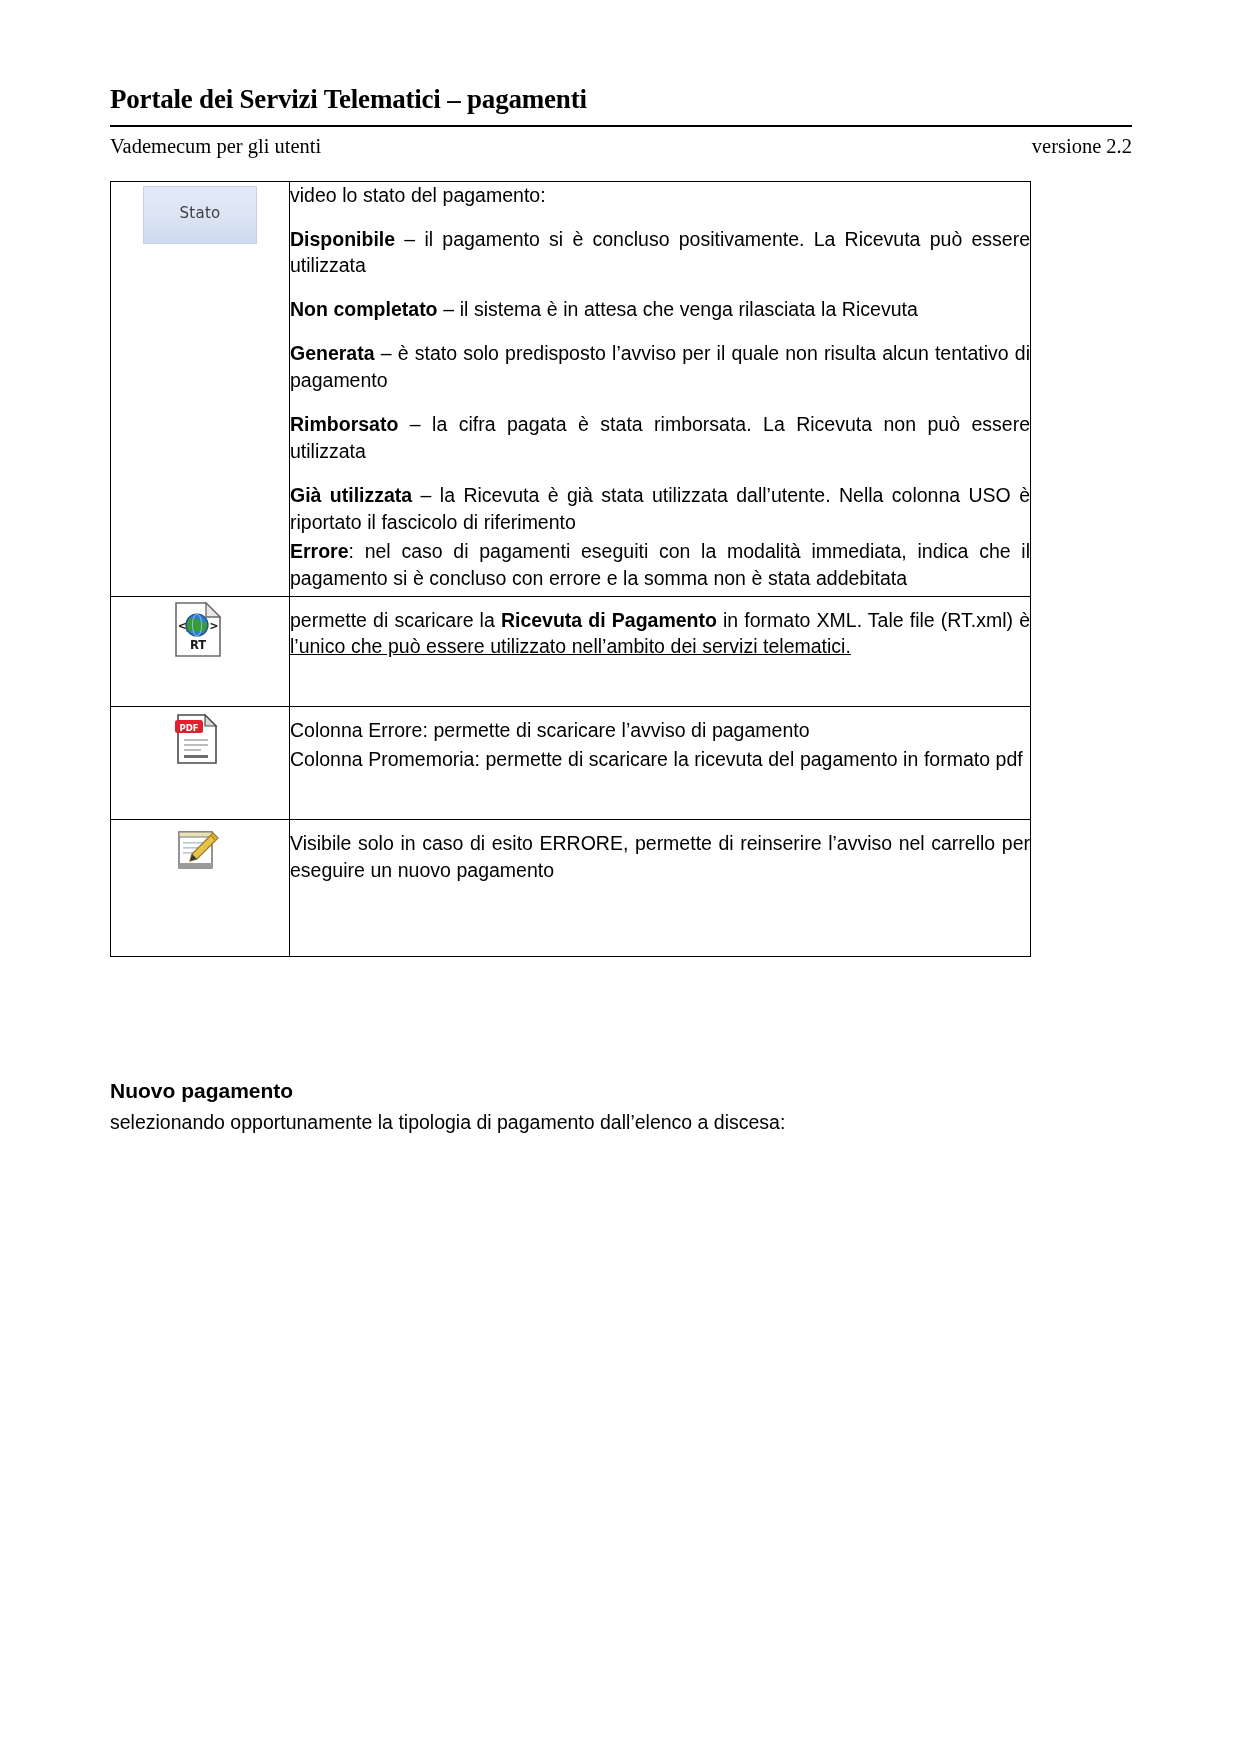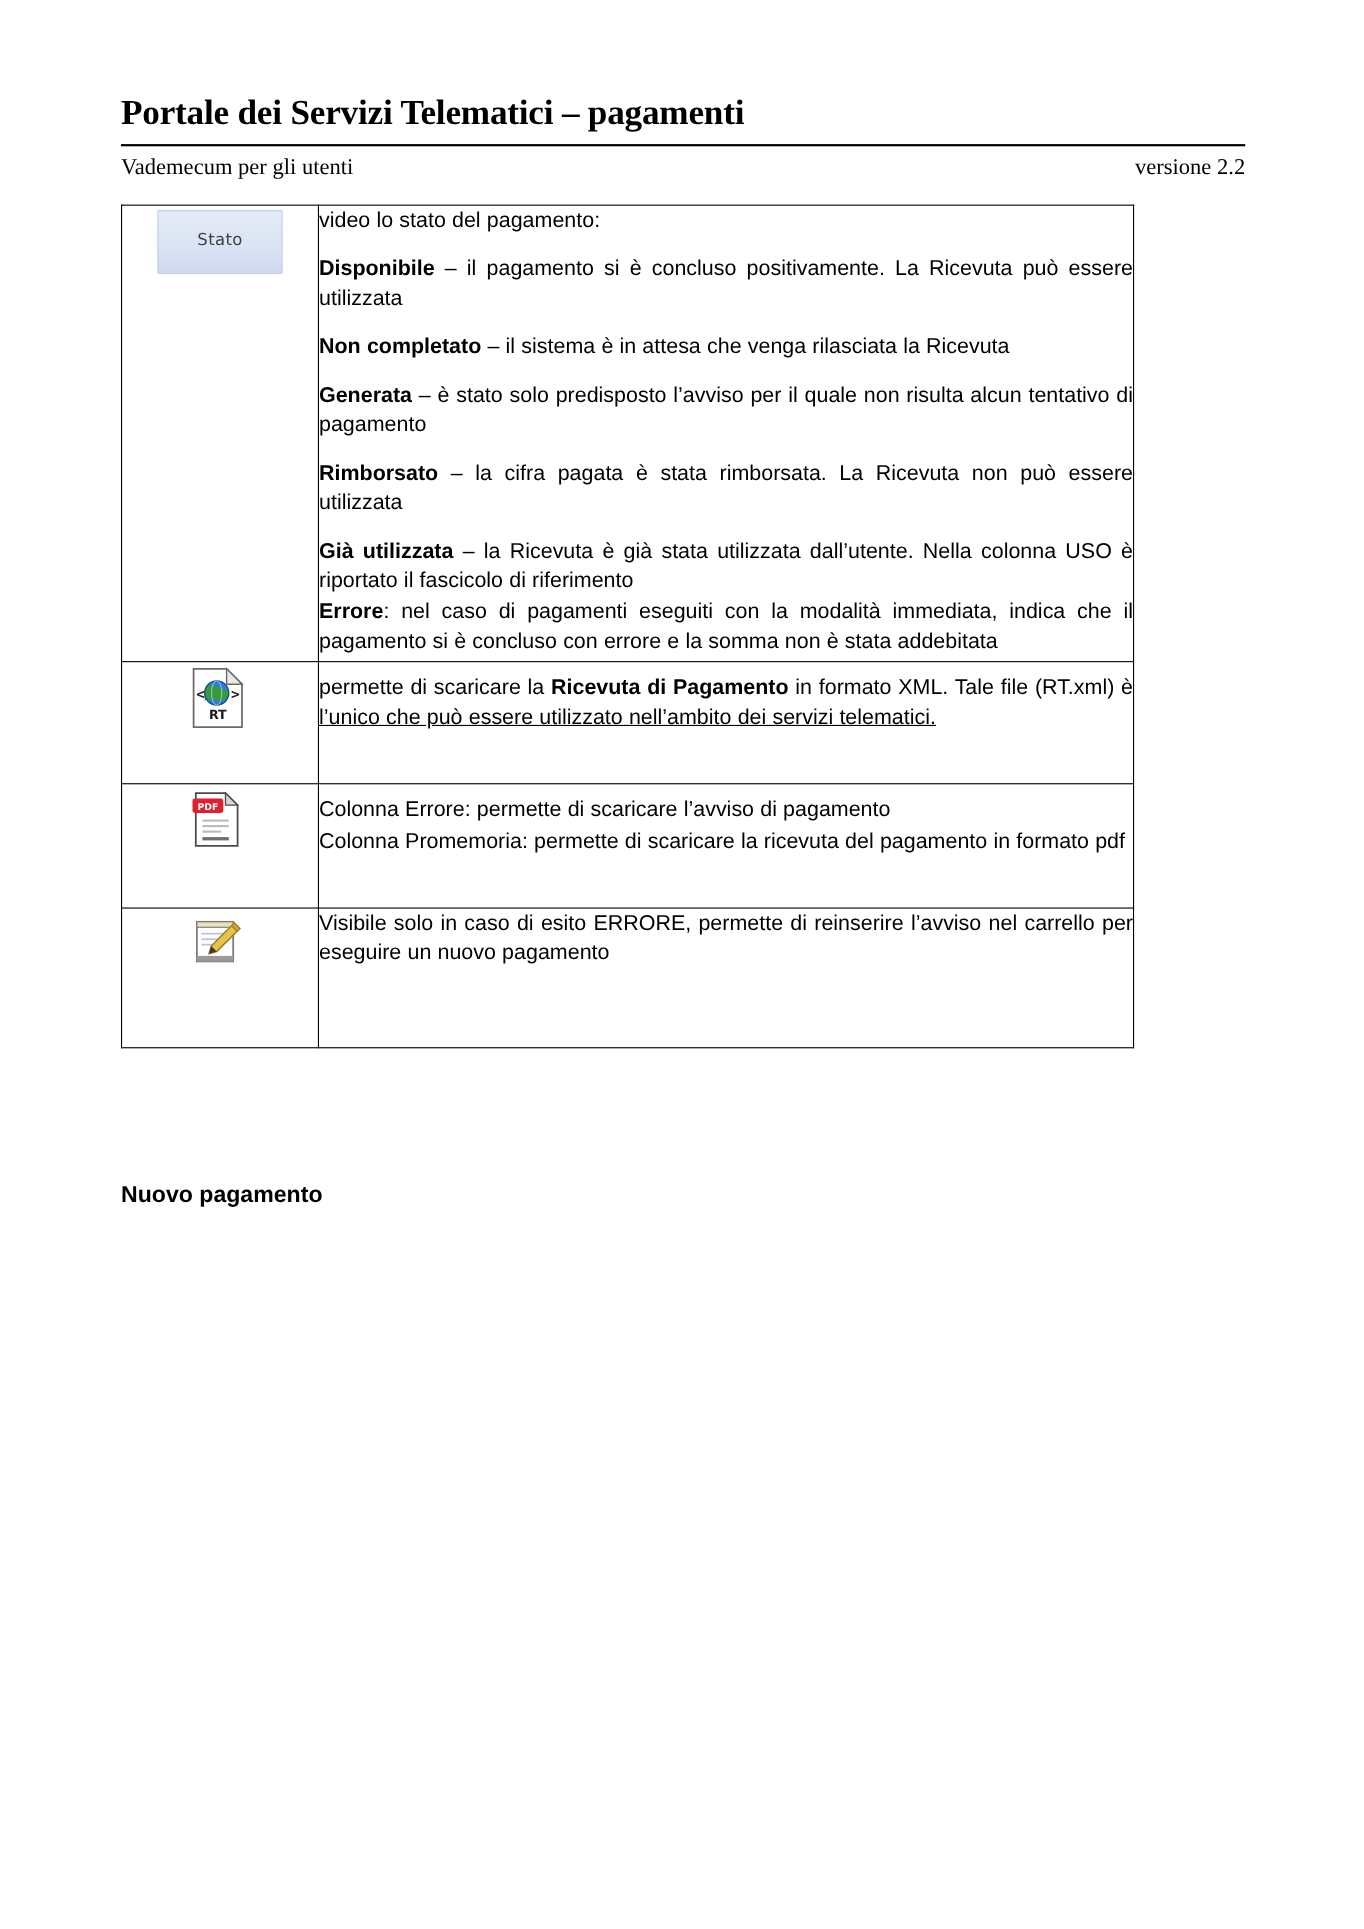--- a/index.html
+++ b/index.html
@@ -26,21 +26,21 @@
     padding: 72px 108px 60px 110px;
   }
 
   
   .doc-header {
     margin-top: 12px;
   }
   .doc-title {
     font-family: "Liberation Serif", "DejaVu Serif", serif;
     font-weight: bold;
-    font-size: 32px;
+    font-size: 27px;
     line-height: 1.15;
     letter-spacing: -0.2px;
     margin: 0 0 10px 0;
     color: #000;
   }
   .header-rule {
     border: 0;
     border-top: 2.2px solid #000;
     margin: 0 0 7px 0;
     width: 100%;
@@ -92,21 +92,21 @@
   .desc-cell b { font-weight: bold; }
   .desc-cell u { text-decoration: underline; }
 
   
   .row-stato .desc-cell p { margin-bottom: 17px; }
   .row-stato .desc-cell p.nogap { margin-bottom: 2px; }
   .row-stato .desc-cell p:last-child { margin-bottom: 4px; }
 
   .row-rt  .desc-cell { padding-top: 10px; padding-bottom: 46px; }
   .row-pdf .desc-cell { padding-top: 10px; padding-bottom: 46px; }
-  .row-edit .desc-cell { padding-bottom: 72px; }
+  .row-edit .desc-cell { padding-top: 10px; padding-bottom: 72px; }
 
   
   .stato-chip {
     display: inline-block;
     width: 112px;
     height: 56px;
     background: linear-gradient(180deg,#e4eaf7 0%, #dbe4f4 55%, #cfdaef 100%);
     border: 1px solid #c3cfe6;
     border-radius: 1px;
     position: relative;
@@ -259,16 +259,17 @@
           <p><span>Visibile solo in caso di esito ERRORE, permette di reinserire l’avviso nel carrello per eseguire un nuovo pagamento</span></p>
         </td>
       </tr>
 
     </tbody>
   </table>
 
   <div class="section">
     <h2 class="section-heading">Nuovo pagamento</h2>
     <div class="section-body">
+      <p class="last">selezionando opportunamente la tipologia di pagamento dall’elenco a discesa:</p>
     </div>
   </div>
 
 </div>
 
 </body></html>

